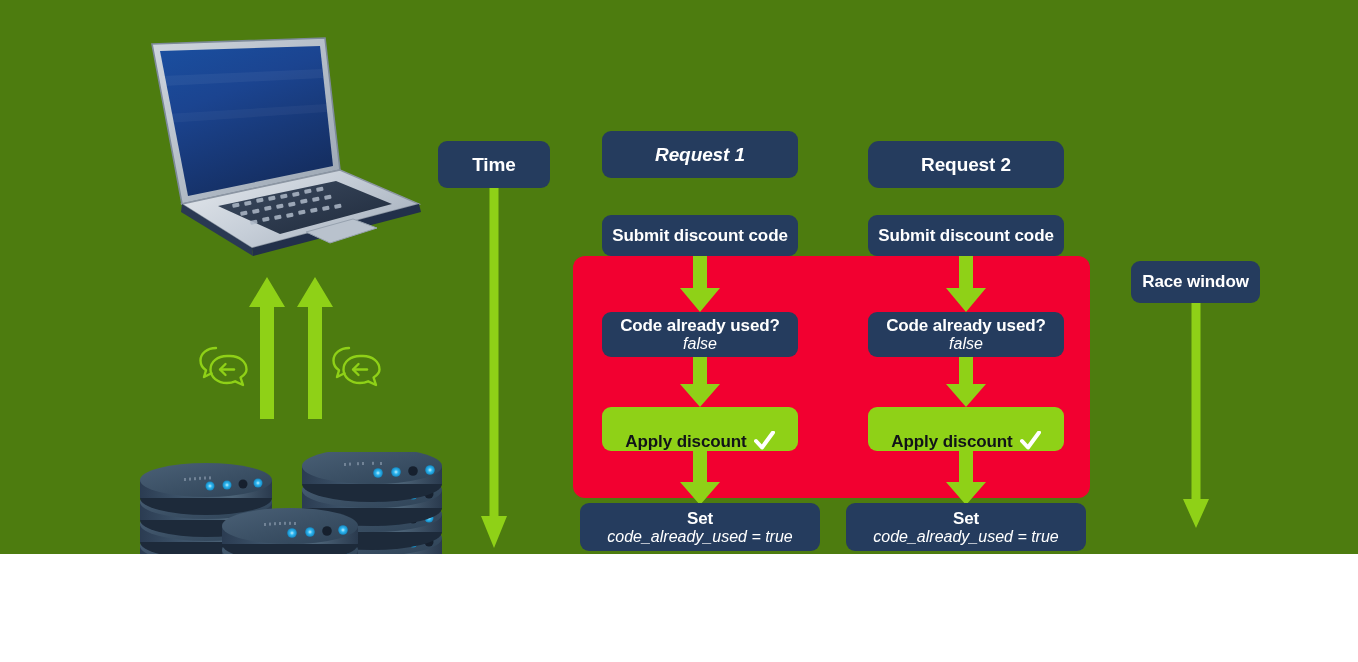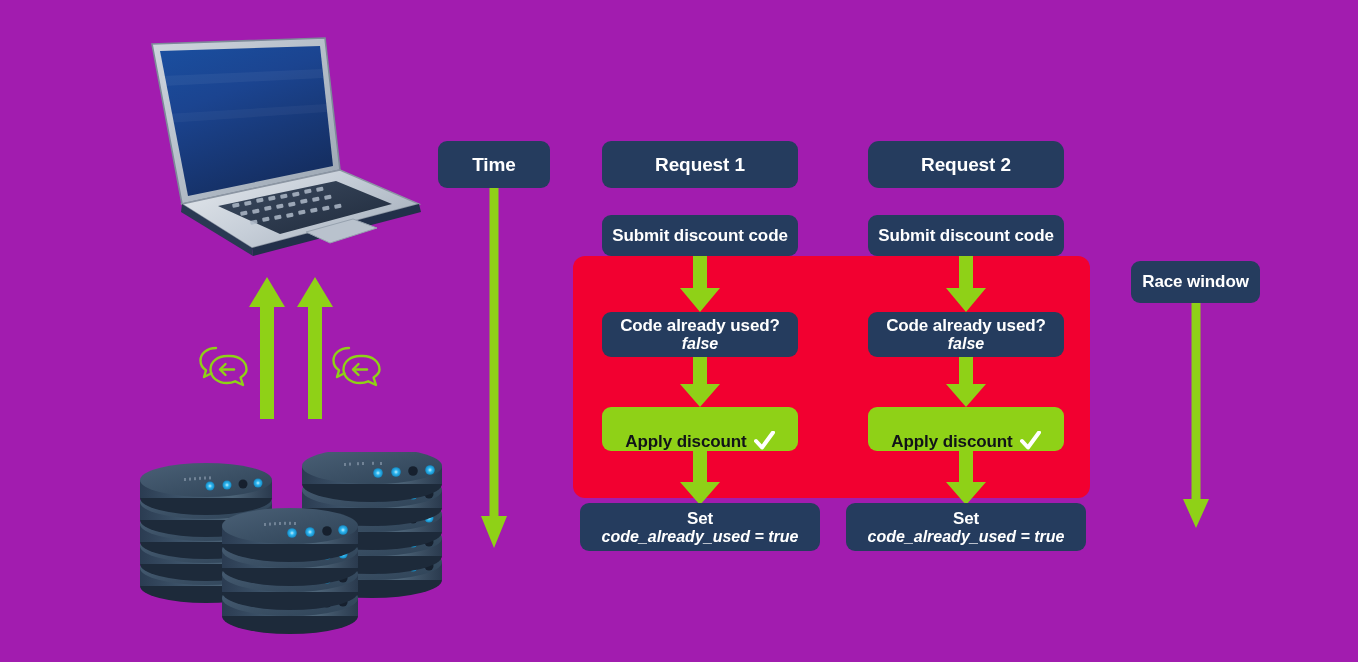--- a/index.html
+++ b/index.html
@@ -7,22 +7,22 @@
     padding: 0;
     background: #ffffff;
   }
   body {
     font-family: "Liberation Sans", sans-serif;
     -webkit-font-smoothing: antialiased;
   }
   #canvas {
     position: relative;
     width: 1358px;
-    height: 662px;
-    background: #a21caf;
+    height: 554px;
+    background: #4d7c0f;
     overflow: hidden;
   }
 
   
   .pill {
     position: absolute;
     box-sizing: border-box;
     border-radius: 9px;
     display: flex;
     flex-direction: column;
@@ -41,21 +41,21 @@
     color: #111318;
     align-items: flex-end;
   }
   .pill .l1 {
     font-weight: bold;
     letter-spacing: -0.1px;
     white-space: nowrap;
   }
   .pill .l2 {
     font-style: italic;
-    font-weight: bold;
+    font-weight: normal;
     white-space: nowrap;
   }
 
   
   #race-zone {
     position: absolute;
     left: 573px;
     top: 256px;
     width: 517px;
     height: 242px;
@@ -366,21 +366,21 @@
     <span class="l1">Time</span>
   </div>
   <div class="thin-arrow" style="left:481px; top:186px; width:26px; height:362px;">
     <svg width="26" height="362" viewBox="0 0 26 362" xmlns="http://www.w3.org/2000/svg">
       <path d="M8.5 0 L17.5 0 L17.5 330 L26 330 L13 362 L0 330 L8.5 330 Z" fill="#8fd117"></path>
     </svg>
   </div>
 
   <div id="race-zone"></div>
 
-  <div class="pill navy" style="left:602px; top:141px; width:196px; height:47px; font-size:19px;">
+  <div class="pill navy" style="left:602px; top:131px; width:196px; height:47px; font-size:19px;font-style:italic;">
     <span class="l1">Request 1</span>
   </div>
 
   <div class="pill navy" style="left:602px; top:215px; width:196px; height:41px; font-size:17px;">
     <span class="l1">Submit discount code</span>
   </div>
 
   <div class="blk-arrow" style="left:680px; top:256px; width:40px; height:56px;">
     <svg width="40" height="56" viewBox="0 0 40 56" xmlns="http://www.w3.org/2000/svg">
       <path d="M13 0 L27 0 L27 32 L40 32 L20 56 L0 32 L13 32 Z" fill="#8fd117"></path>

